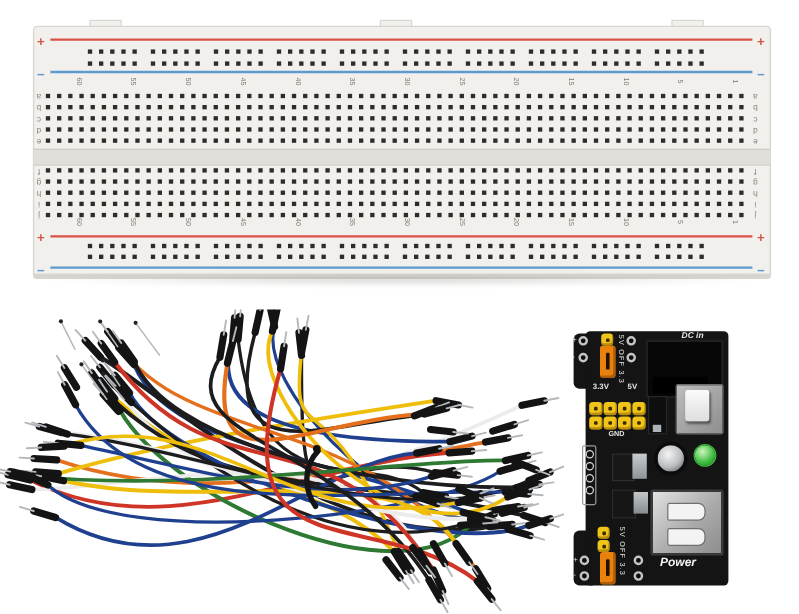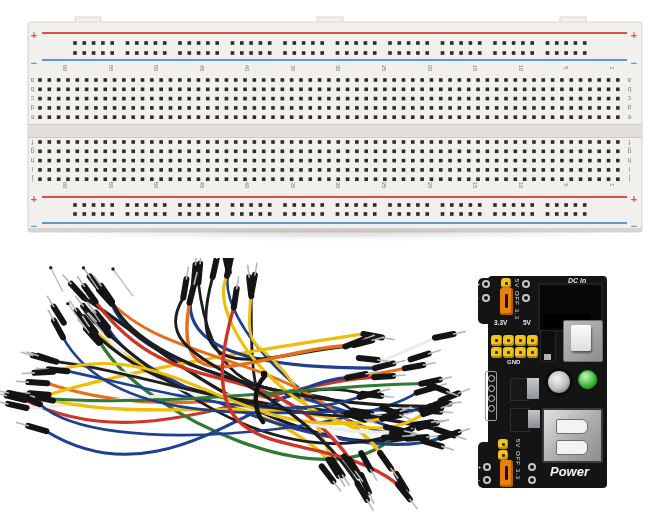--- a/index.html
+++ b/index.html
@@ -1188,21 +1188,21 @@
     <div class="part" style="left:95px;top:51px;width:20px;height:26px;border-radius:2px;background:linear-gradient(#fbfbfb,#dedede);box-shadow:1px 2px 2px rgba(0,0,0,.45);"></div>
     <div class="part" style="left:64px;top:56px;width:16px;height:32px;background:#0e0e0e;border:1px solid #282828;box-sizing:border-box;"></div>
     <div class="part" style="left:68px;top:80px;width:7px;height:6px;background:#aeb2b6;"></div>
     <div class="part" style="left:108px;top:146px;width:17px;height:10px;background:#151515;border:1px solid #a8a8a8;box-sizing:border-box;"></div>
     <div class="part" style="left:113px;top:148px;width:6px;height:6px;background:#d8d5cf;"></div>
 
     <div class="part" style="left:66px;top:134px;width:61px;height:55px;border:2px solid #3a3a3a;border-radius:2px;box-sizing:border-box;
                 background:linear-gradient(135deg,#e2e2e2,#ababab 55%,#8d8d8d);"></div>
     <div class="part" style="left:80px;top:145px;width:30px;height:13px;background:#f3f3f3;border:1px solid #6f6f6f;border-radius:2px 6px 6px 2px;"></div>
     <div class="part" style="left:80px;top:166px;width:30px;height:13px;background:#f3f3f3;border:1px solid #6f6f6f;border-radius:2px 6px 6px 2px;"></div>
-    <div class="mlabel" style="left:74px;top:191px;font-size:13px;font-weight:bold;font-style:italic;color:#f4f4f4;text-align:center;">Power</div>
+    <div class="mlabel" style="left:74px;top:191px;font-size:10px;font-weight:bold;font-style:italic;color:#f4f4f4;text-align:center;">Power</div>
 
     <div class="hpin" style="left:22px;top:165px;width:10px;height:10px;"></div>
     <div class="hpin" style="left:22px;top:176px;width:10px;height:10px;"></div>
     <div class="jcap" style="left:24px;top:186px;"></div>
     <div class="mlabel vtext" style="left:39px;top:165px;height:48px;">5V OFF 3.3</div>
     <div class="via" style="left:7px;top:189px;"></div>
     <div class="via" style="left:7px;top:202px;"></div>
     <div class="via" style="left:52px;top:189px;"></div>
     <div class="via" style="left:52px;top:202px;"></div>
     <div class="mlabel" style="left:2px;top:190px;font-size:6px;">+</div>

